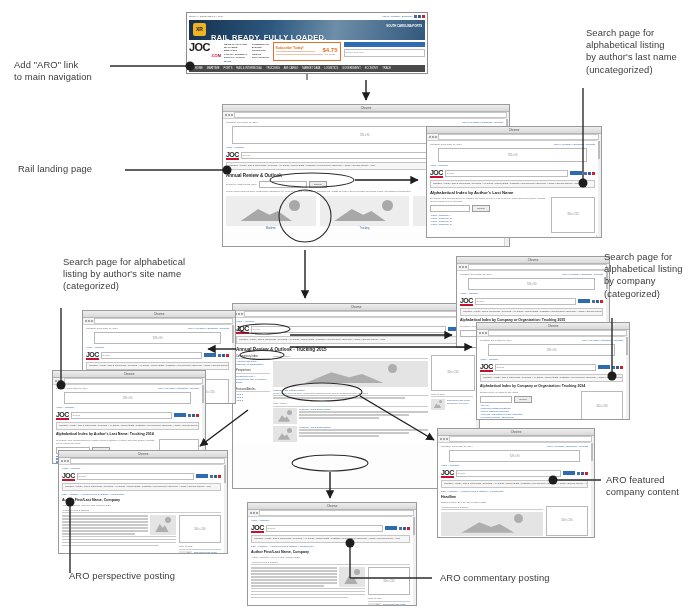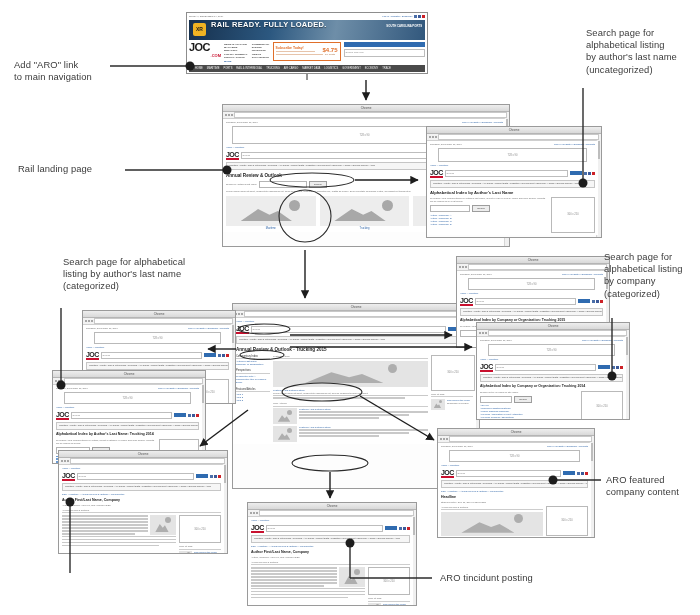--- a/index.html
+++ b/index.html
@@ -172,21 +172,21 @@
             <i class="c"></i>
           </div>
         </div>
       </div>
 
       <div style="height:20px;margin:1px 0 2px;position:relative;overflow:hidden;
                   background:linear-gradient(100deg,#16304d 0%,#2c5880 35%,#6e8ea8 62%,#32587d 100%);">
         <div style="position:absolute;left:4px;top:3px;width:13px;height:13px;background:#f0b323;
                     border-radius:2px;display:flex;align-items:center;justify-content:center;
                     font-size:5px;font-weight:bold;color:#1b1b1b;">XR</div>
-        <div style="position:absolute;left:22px;top:0;font-size:7.5px;font-weight:bold;color:#ffffff;
+        <div style="position:absolute;left:22px;top:13px;font-size:7.5px;font-weight:bold;color:#ffffff;
                     letter-spacing:.3px;text-shadow:0 1px 1px rgba(0,0,0,.5);">RAIL READY. FULLY LOADED.</div>
         <div style="position:absolute;right:3px;top:5px;font-size:2.8px;line-height:3.6px;color:#ffffff;
                     text-align:left;font-weight:bold;white-space:pre-line;">SOUTH CAROLINA PORTS</div>
       </div>
 
       <div style="display:flex;align-items:flex-start;gap:3px;height:21px;">
         <div style="width:32px;flex:none;">
           <div class="logo" style="font-size:11px;line-height:11px;">JOC</div>
           <div style="font-size:4px;color:#c8102e;font-weight:bold;text-align:right;">.COM</div>
         </div>
@@ -1033,27 +1033,28 @@
 to main navigation</div>
 
   <div class="callout" style="left:18px;top:163px;width:120px;">Rail landing page</div>
 
   <div class="callout" style="left:586px;top:27px;width:112px;">Search page for
 alphabetical listing
 by author's last name
 (uncategorized)</div>
 
   <div class="callout" style="left:63px;top:256px;width:146px;">Search page for alphabetical
-listing by author's last name
+listing by author's site name
 (categorized)</div>
 
   <div class="callout" style="left:604px;top:251px;width:96px;">Search page for
 alphabetical listing
 by company
 (categorized)</div>
 
   <div class="callout" style="left:606px;top:474px;width:92px;">ARO featured
 company content</div>
 
-
-  <div class="callout" style="left:440px;top:572px;width:160px;">ARO tincidunt posting</div>
+  <div class="callout" style="left:69px;top:570px;width:150px;">ARO perspective posting</div>
+
+  <div class="callout" style="left:440px;top:572px;width:160px;">ARO commentary posting</div>
 
 </div>
 
 </body></html>

